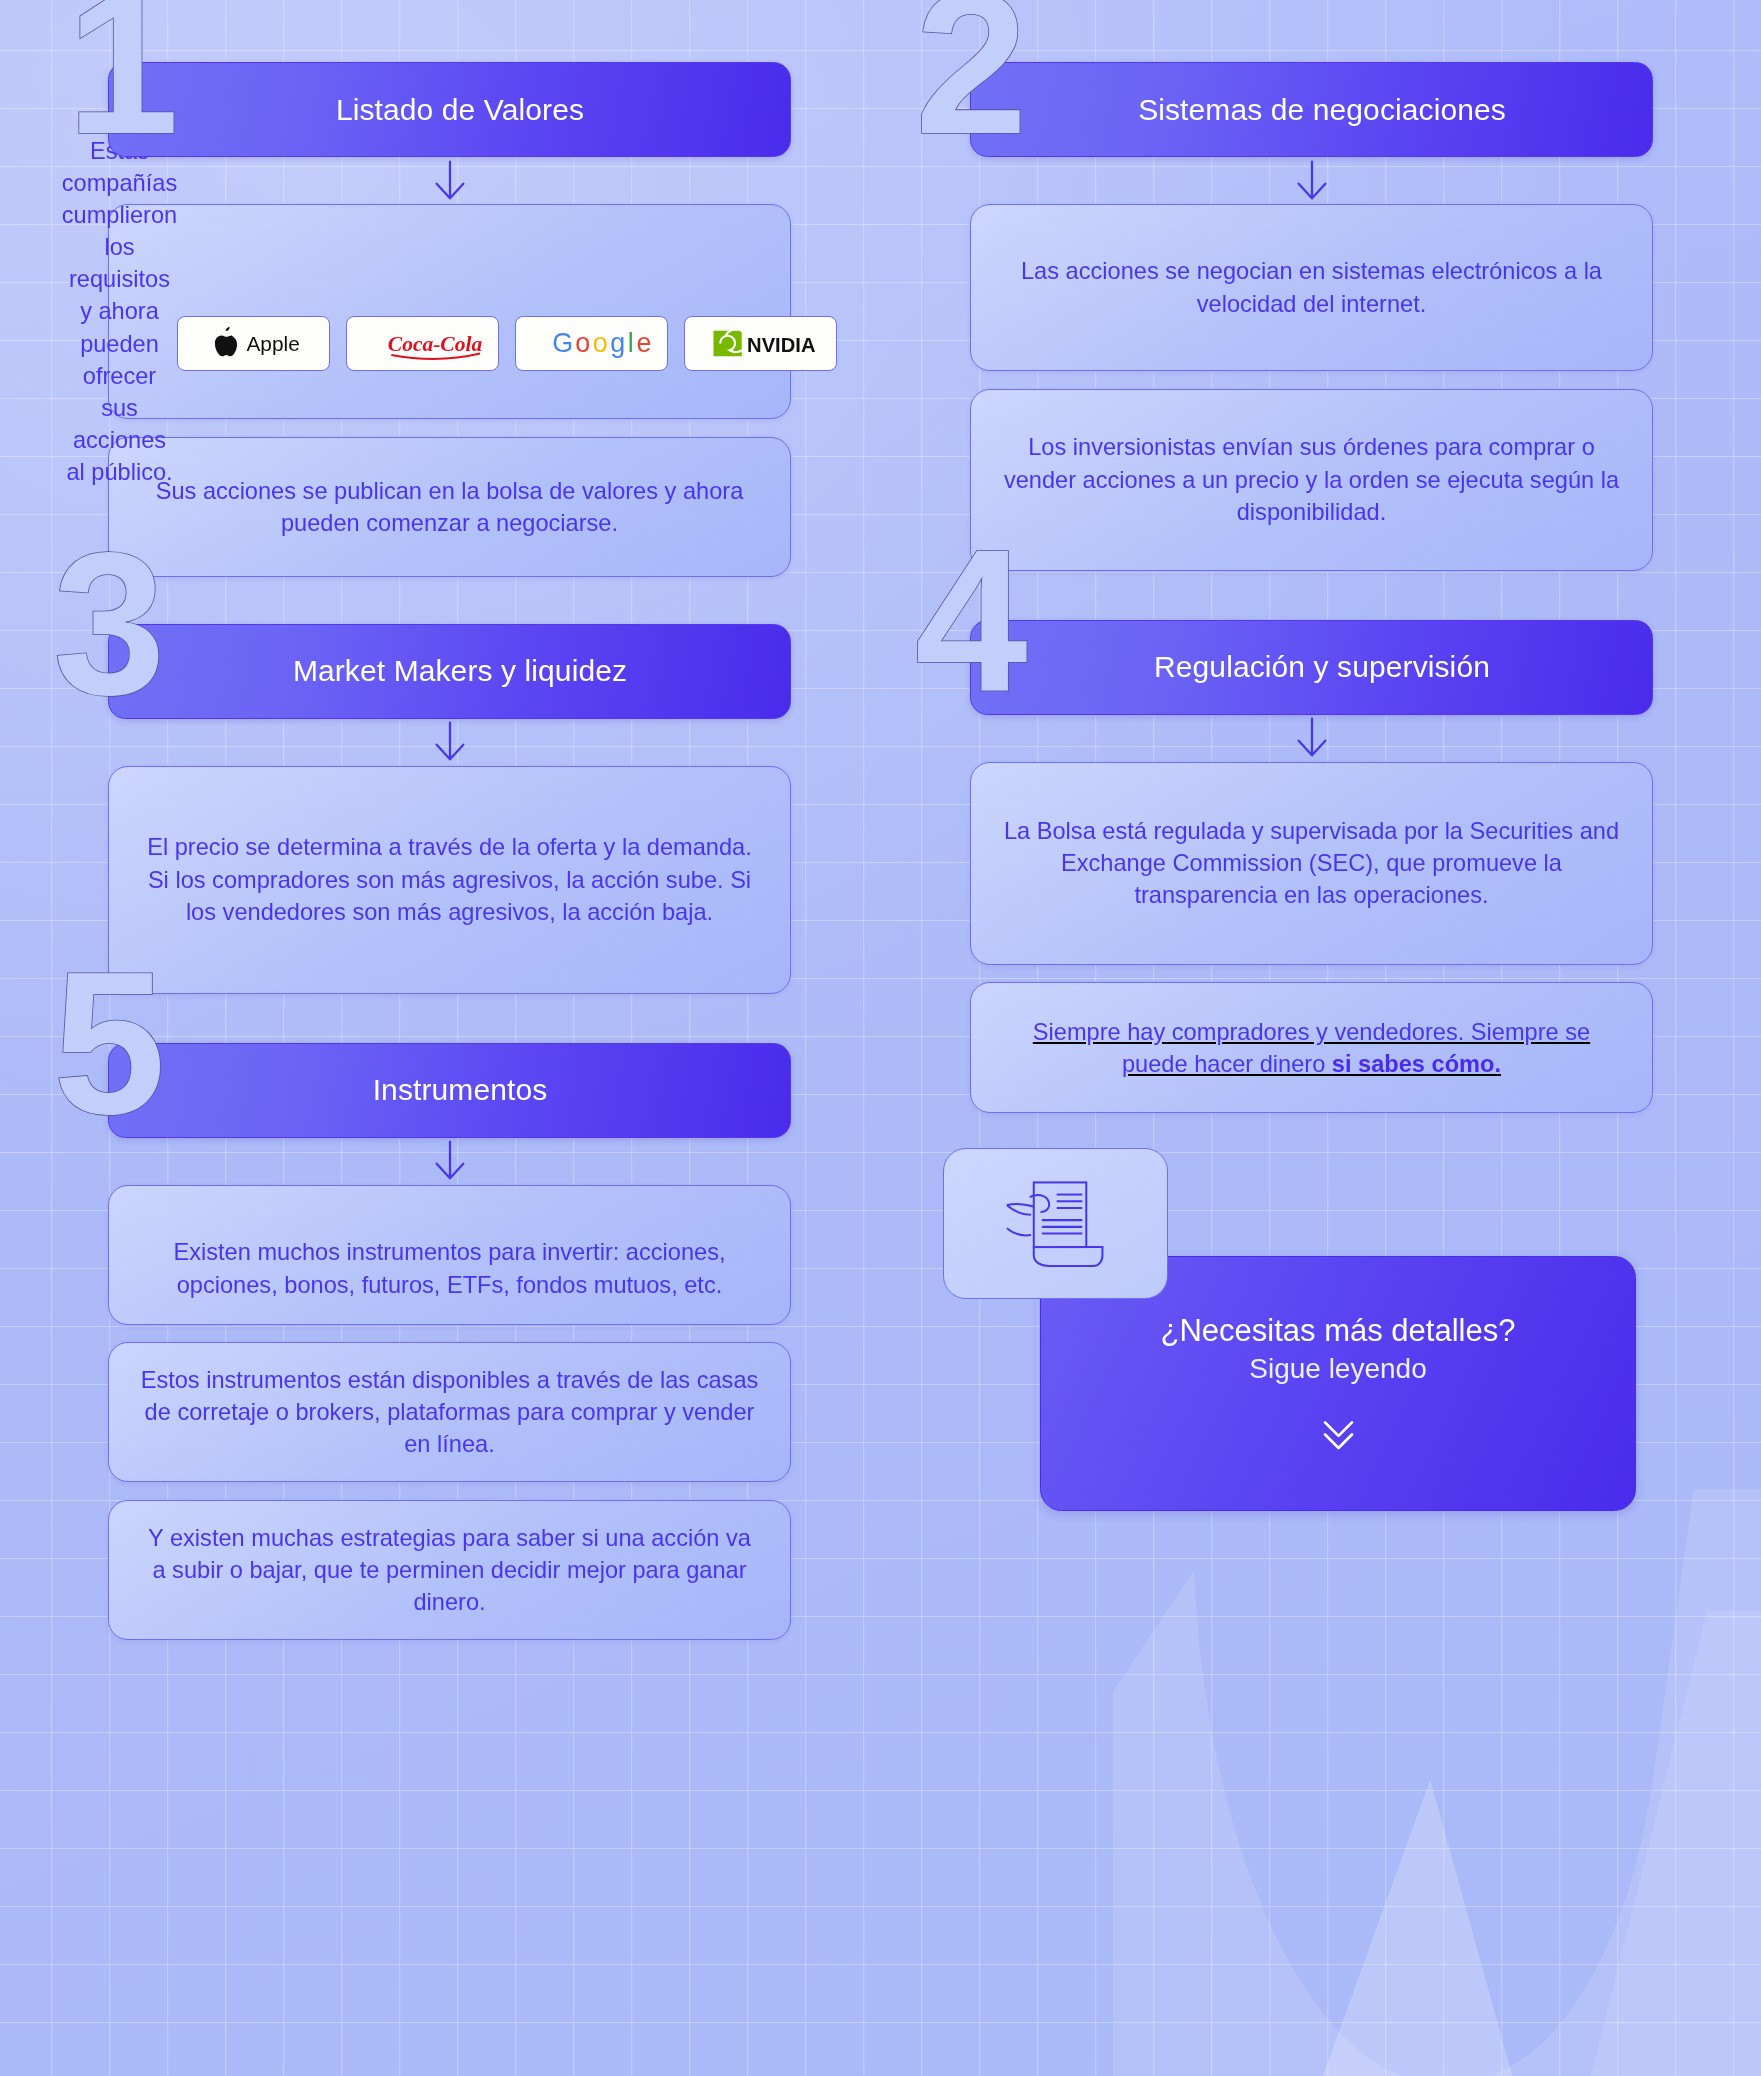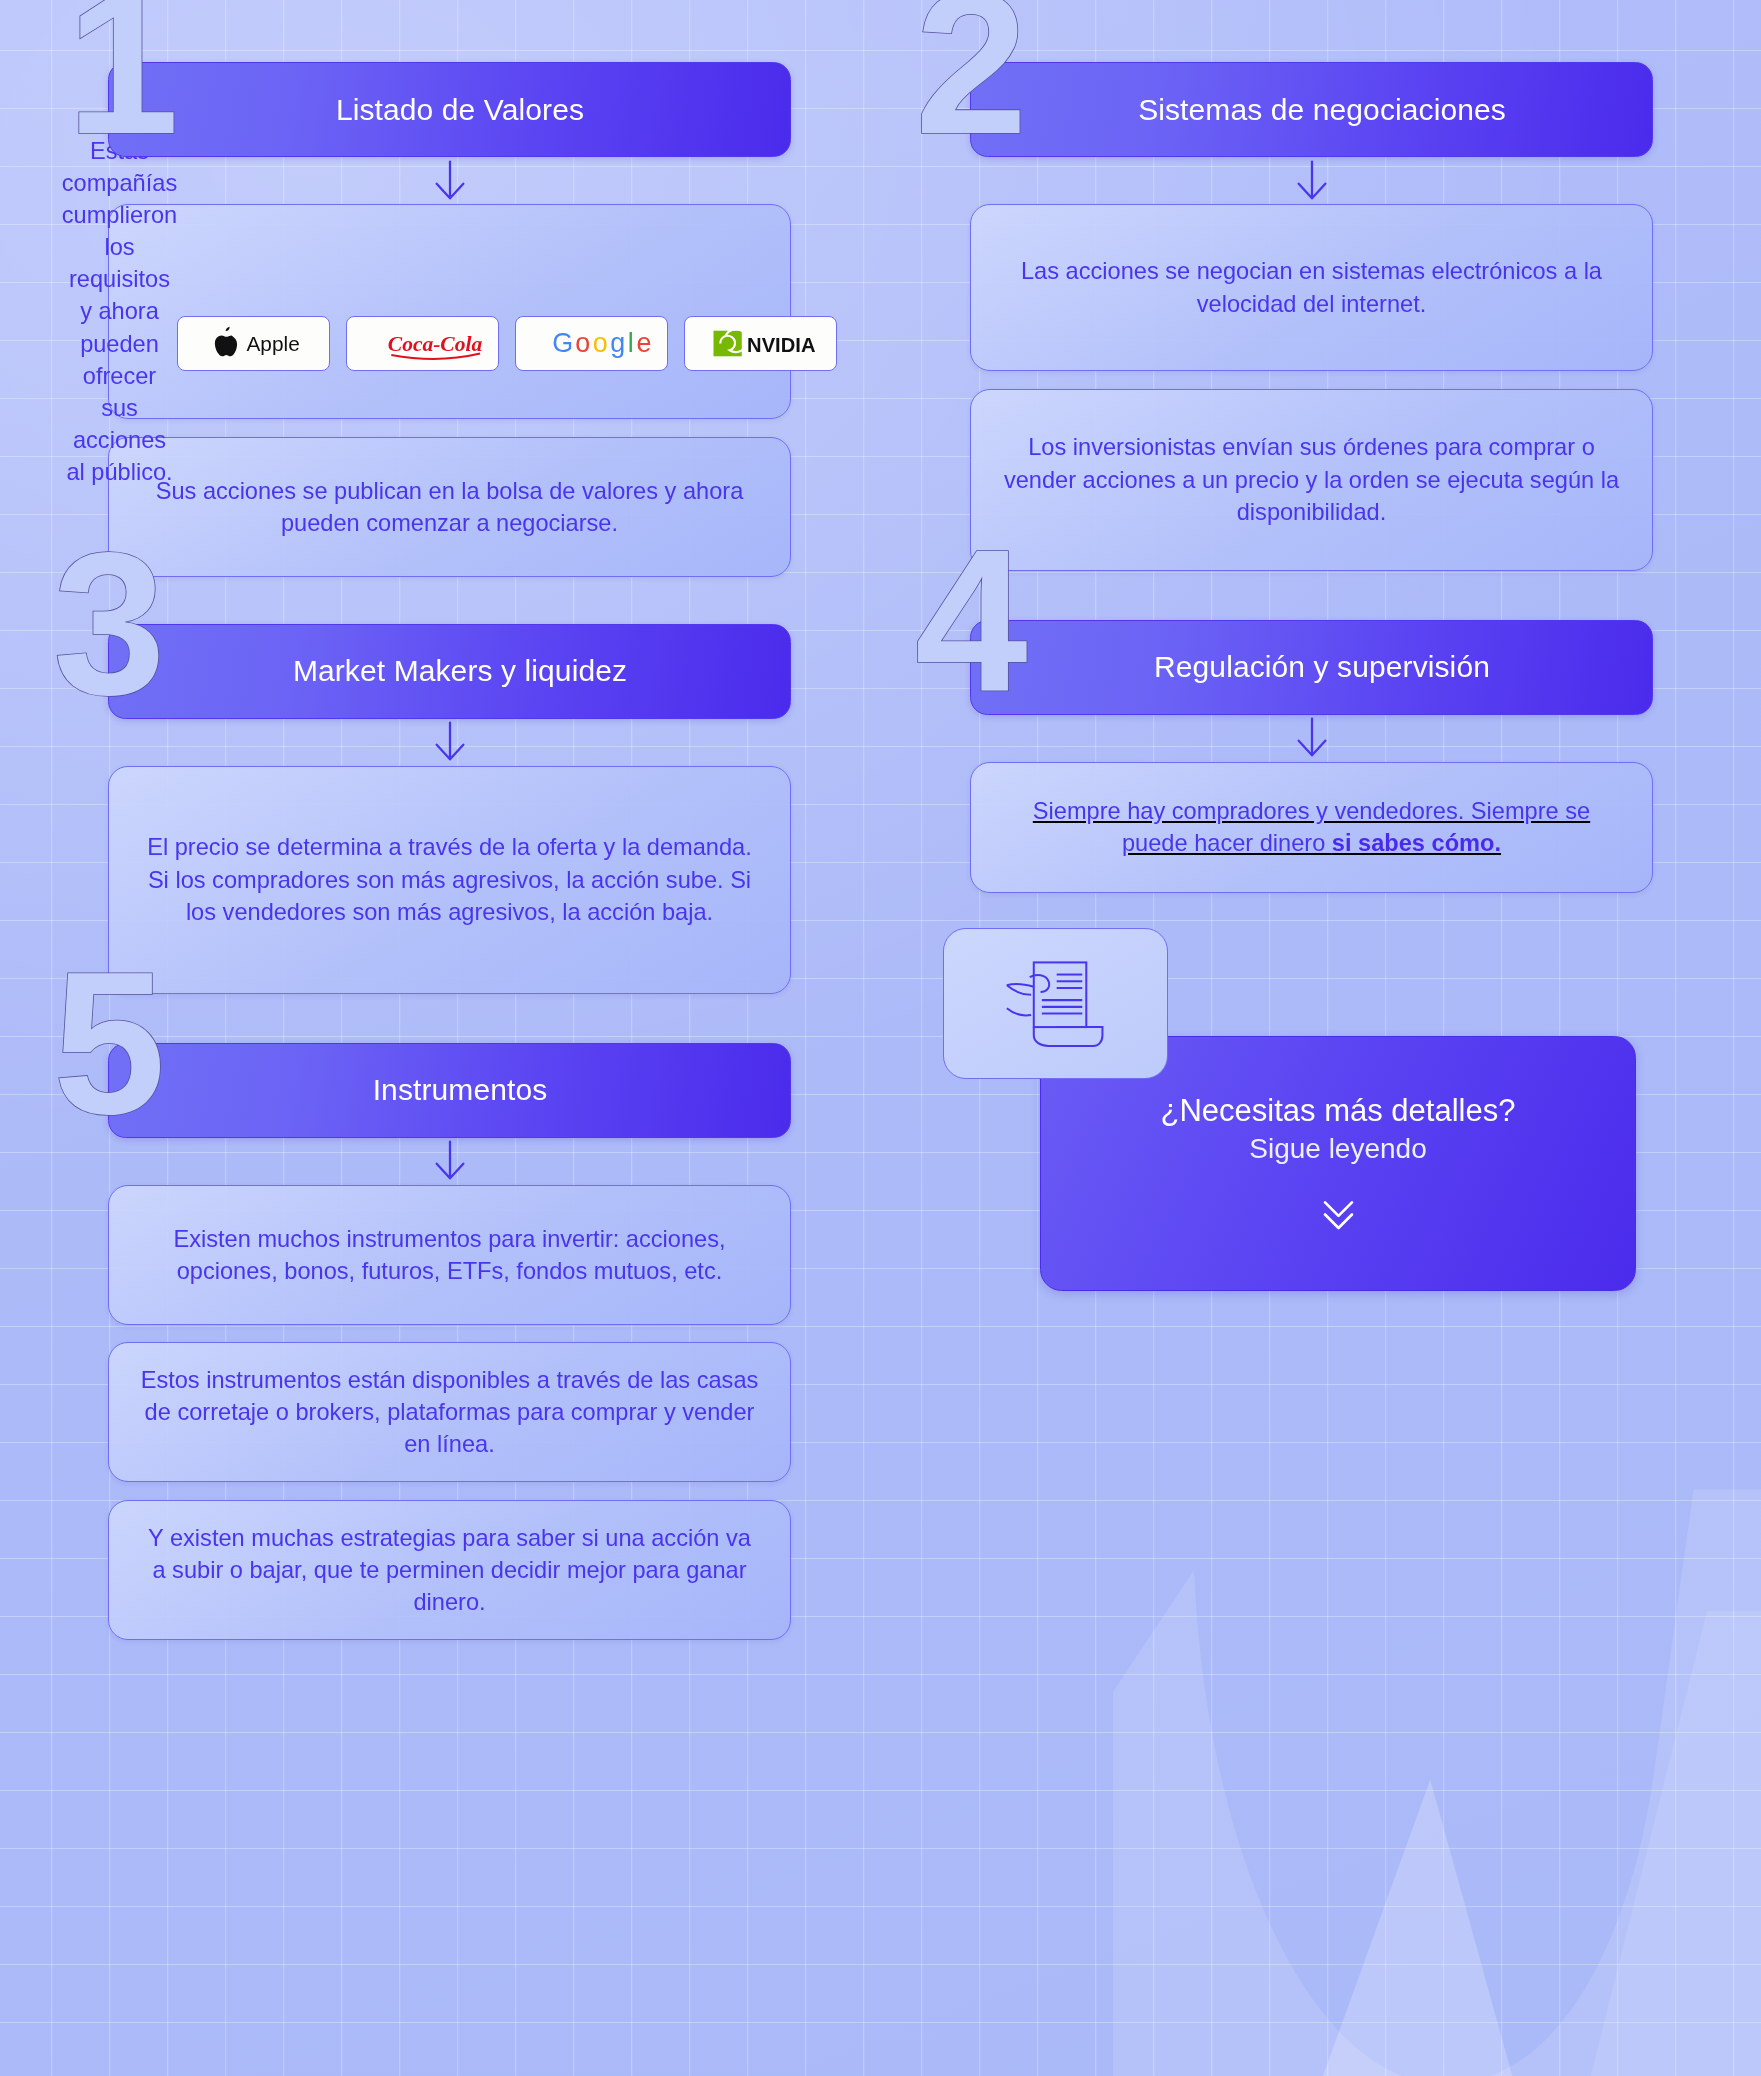--- a/index.html
+++ b/index.html
@@ -210,21 +210,21 @@
         <svg width="189" height="223" viewBox="0 0 280 330">
           <text class="numtxt" x="0" y="280">5</text>
         </svg>
       </div>
     </div>
     <div class="arrow">
       <svg width="36" height="42" viewBox="0 0 54 62">
           <path d="M27 2 L27 56 M7 35 L27 57 L47 35" fill="none" stroke="#4a35ef" stroke-width="3.4" stroke-linecap="round" stroke-linejoin="round"></path>
         </svg>
     </div>
-    <div class="card" style="height:140px;">
+    <div class="card" style="height:140px;align-items:flex-end;">
       <p>Existen muchos instrumentos para invertir: acciones, opciones, bonos, futuros, ETFs, fondos mutuos, etc.</p>
     </div>
     <div class="card" style="height:140px;">
       <p>Estos instrumentos están disponibles a través de las casas de corretaje o brokers, plataformas para comprar y vender en línea.</p>
     </div>
     <div class="card" style="height:140px;">
       <p>Y existen muchas estrategias para saber si una acción va a subir o bajar, que te perminen decidir mejor para ganar dinero.</p>
     </div>
   </div>
 
@@ -259,20 +259,23 @@
       <div class="numwrap">
         <svg width="189" height="223" viewBox="0 0 280 330">
           <text class="numtxt" x="0" y="280">4</text>
         </svg>
       </div>
     </div>
     <div class="arrow">
       <svg width="36" height="42" viewBox="0 0 54 62">
           <path d="M27 2 L27 56 M7 35 L27 57 L47 35" fill="none" stroke="#4a35ef" stroke-width="3.4" stroke-linecap="round" stroke-linejoin="round"></path>
         </svg>
+    </div>
+    <div class="card" style="height:203px;">
+      <p>La Bolsa está regulada y supervisada por la Securities and Exchange Commission (SEC), que promueve la transparencia en las operaciones.</p>
     </div>
     <div class="card" style="height:131px;text-decoration:underline;">
       <p><span>Siempre hay compradores y vendedores. Siempre se puede hacer dinero </span><b>si sabes cómo.</b></p>
     </div>
 
     <div class="cta-wrap" style="margin-top:35px;">
       <div class="icon-badge">
         <svg width="128" height="101" viewBox="0 0 190 150">
           <path d="M62 50 C 48 46, 34 44, 22 48" fill="none" stroke="#4a35ef" stroke-width="3"></path>
           <path d="M22 48 C 34 58, 44 62, 58 62" fill="none" stroke="#4a35ef" stroke-width="3"></path>

